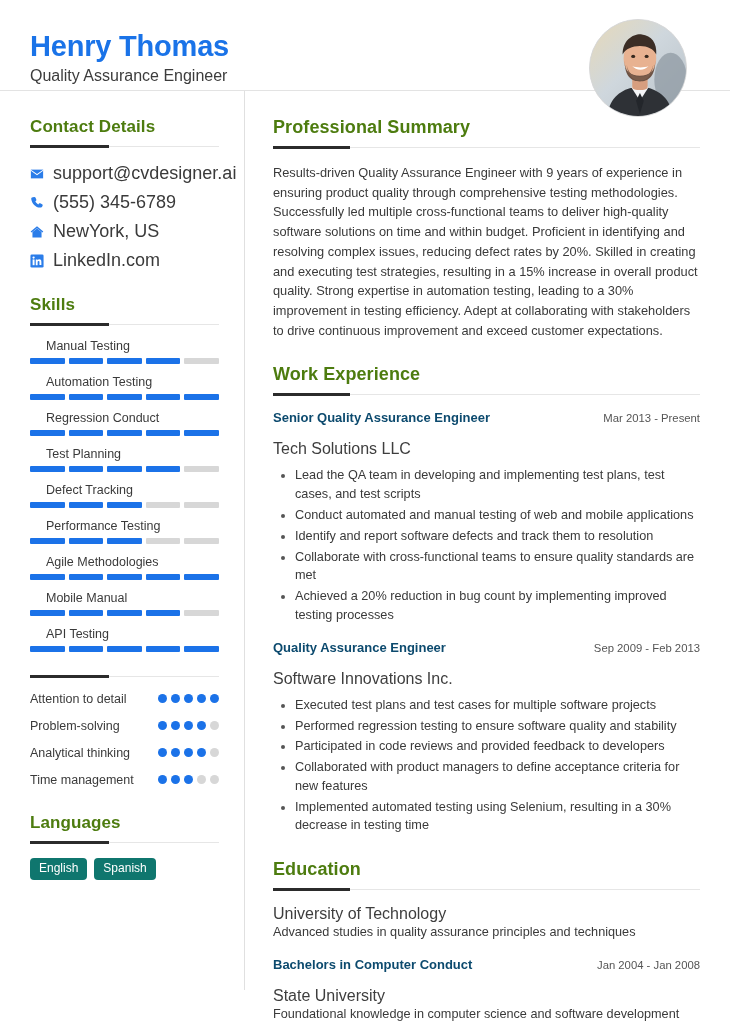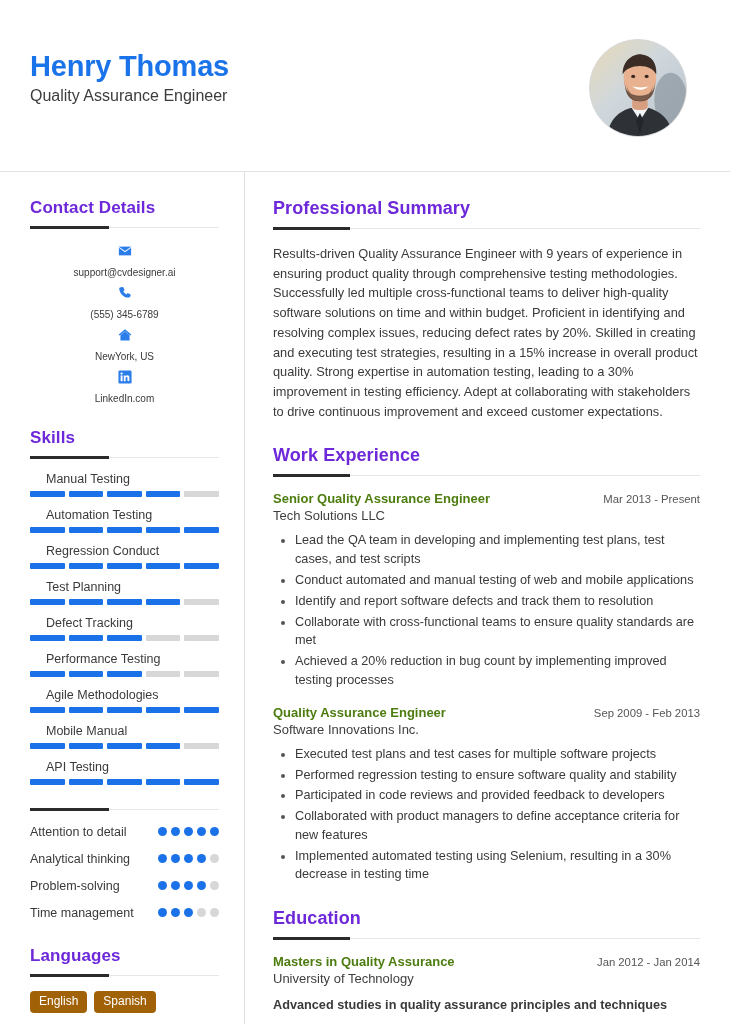--- a/index.html
+++ b/index.html
@@ -16,24 +16,23 @@
     position: relative;
     width: 730px;
     height: 1024px;
     background: #ffffff;
     overflow: hidden;
   }
 
   
   .header {
     position: relative;
-    height: 152px;
+    height: 91px;
     padding: 30px 0 0 30px;
     border-bottom: 1px solid #e3e3e3;
-    margin-top: 20px;
   }
   .name {
     font-size: 29px;
     font-weight: bold;
     color: #1a73e8;
     letter-spacing: -0.2px;
     line-height: 1.12;
   }
   .job-title {
     font-size: 16px;
@@ -68,21 +67,21 @@
   }
   .main {
     flex: 1 1 auto;
     padding: 26px 30px 15px 28px;
   }
 
   
   .sec-title {
     font-size: 17px;
     font-weight: bold;
-    color: #6d28d9;
+    color: #4d7c0f;
     letter-spacing: 0.1px;
   }
   .main .sec-title { font-size: 18px; }
   .sec-rule {
     position: relative;
     height: 1px;
     background: #e6e6e6;
     margin-top: 9px;
   }
   .sec-rule::before {
@@ -95,23 +94,22 @@
   }
   .main .sec-rule::before { width: 18%; }
 
   
   .contact-list { margin-top: 16px; }
   .contact-row {
     display: flex;
     align-items: center;
     gap: 9px;
     margin-bottom: 8px;
-    font-size: 10px;
+    font-size: 18px;
     color: #3a3a3a;
-    flex-direction: column;
   }
   .ico {
     width: 14px; height: 14px;
     flex: 0 0 14px;
     display: flex; align-items: center; justify-content: center;
     color: #2b7de9;
   }
   .ico svg { width: 14px; height: 14px; fill: #2b7de9; display:block; }
 
   
@@ -152,21 +150,21 @@
   .dot {
     width: 9px; height: 9px;
     border-radius: 50%;
     background: #d7d7d7;
   }
   .dot.on { background: #1b72e8; }
 
   
   .lang-list { margin-top: 15px; display: flex; gap: 7px; flex-wrap: wrap; }
   .lang-tag {
-    background: #a16207;
+    background: #0f766e;
     color: #ffffff;
     font-size: 12px;
     padding: 4px 9px 5px;
     border-radius: 4px;
     line-height: 1.1;
     text-align: center;
   }
 
   
   .summary-text {
@@ -181,39 +179,37 @@
   .entry { margin-top: 15px; }
   .entry-head {
     display: flex;
     align-items: baseline;
     justify-content: space-between;
     gap: 14px;
   }
   .entry-title {
     font-size: 13px;
     font-weight: bold;
-    color: #4d7c0f;
+    color: #0c4a6e;
   }
   .entry-date {
     font-size: 11.3px;
     color: #555555;
     white-space: nowrap;
     flex: 0 0 auto;
   }
   .entry-org {
-    font-size: 13px;
+    font-size: 16px;
     color: #3e3e3e;
-    margin-top: 2px;
+    margin-top: 15px;
   }
   .entry-desc {
     font-size: 12.7px;
     color: #3a3a3a;
-    margin-top: 10px;
     line-height: 1.5;
-    font-weight: bold;
   }
   ul.bullets {
     margin: 8px 0 0 0;
     padding-left: 22px;
   }
   ul.bullets li {
     font-size: 12.7px;
     line-height: 1.48;
     color: #3a3a3a;
     margin-bottom: 2px;
@@ -421,31 +417,31 @@
               <div class="soft-name">Attention to detail</div>
               <div class="dots">
                 <span class="dot on"></span>
                 <span class="dot on"></span>
                 <span class="dot on"></span>
                 <span class="dot on"></span>
                 <span class="dot on"></span>
               </div>
             </div>
             <div class="soft-item">
+              <div class="soft-name">Problem-solving</div>
+              <div class="dots">
+                <span class="dot on"></span>
+                <span class="dot on"></span>
+                <span class="dot on"></span>
+                <span class="dot on"></span>
+                <span class="dot"></span>
+              </div>
+            </div>
+            <div class="soft-item">
               <div class="soft-name">Analytical thinking</div>
-              <div class="dots">
-                <span class="dot on"></span>
-                <span class="dot on"></span>
-                <span class="dot on"></span>
-                <span class="dot on"></span>
-                <span class="dot"></span>
-              </div>
-            </div>
-            <div class="soft-item">
-              <div class="soft-name">Problem-solving</div>
               <div class="dots">
                 <span class="dot on"></span>
                 <span class="dot on"></span>
                 <span class="dot on"></span>
                 <span class="dot on"></span>
                 <span class="dot"></span>
               </div>
             </div>
             <div class="soft-item">
               <div class="soft-name">Time management</div>
@@ -512,24 +508,20 @@
               </ul>
             </div>
           </div>
       </div>
 
       <div class="main-block">
         <div class="sec-title">Education</div>
         <div class="sec-rule"></div>
         <div id="edu-list">
             <div class="entry">
-              <div class="entry-head">
-                <div class="entry-title">Masters in Quality Assurance</div>
-                <div class="entry-date">Jan 2012 - Jan 2014</div>
-              </div>
               <div class="entry-org">University of Technology</div>
               <div class="entry-desc">Advanced studies in quality assurance principles and techniques</div>
             </div>
             <div class="entry">
               <div class="entry-head">
                 <div class="entry-title">Bachelors in Computer Conduct</div>
                 <div class="entry-date">Jan 2004 - Jan 2008</div>
               </div>
               <div class="entry-org">State University</div>
               <div class="entry-desc">Foundational knowledge in computer science and software development</div>

